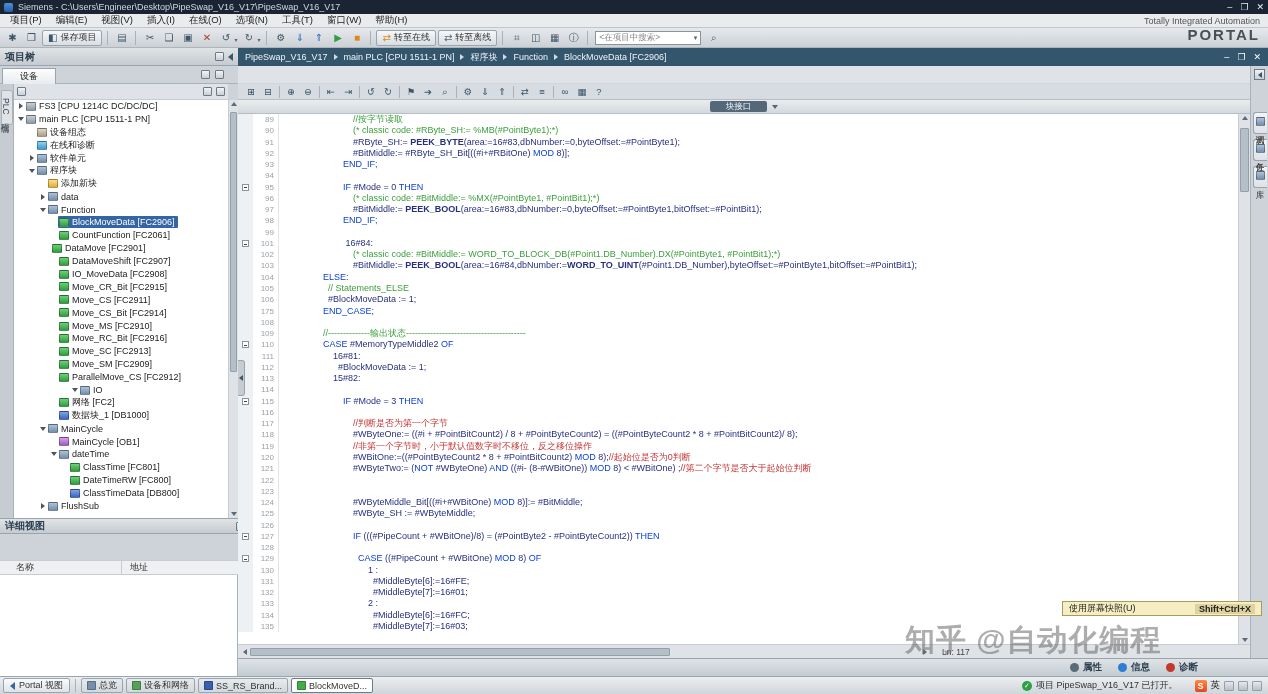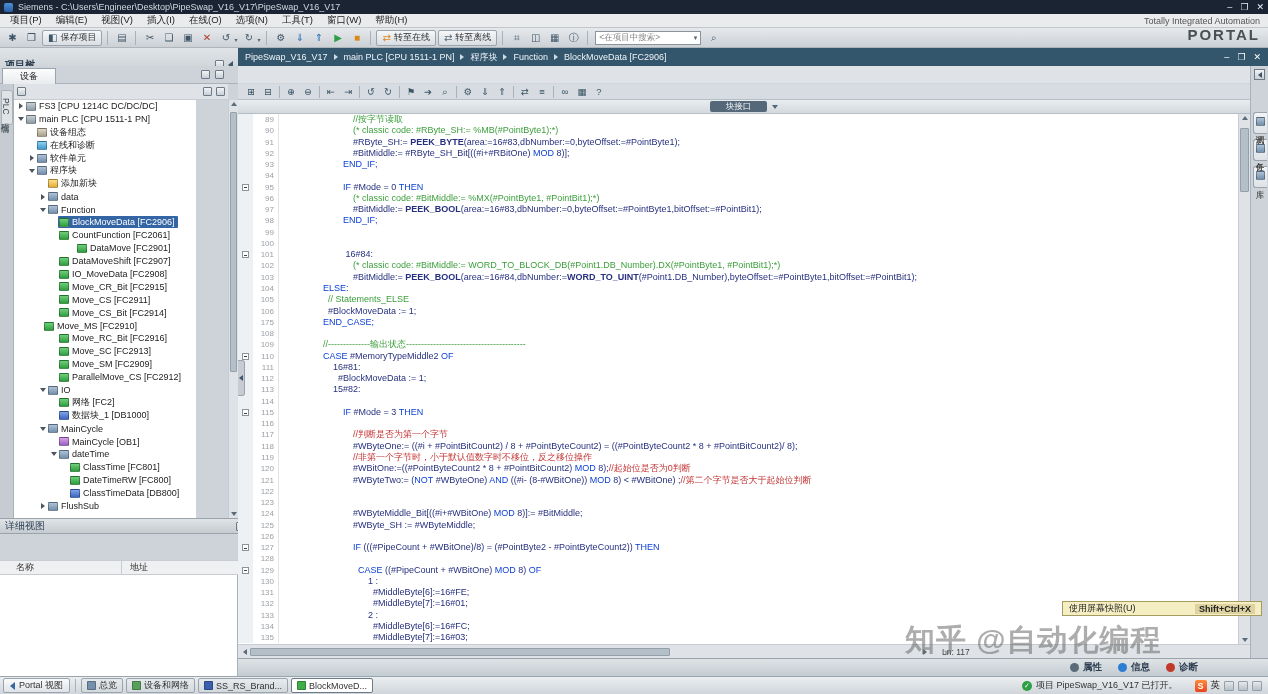--- a/index.html
+++ b/index.html
@@ -23,38 +23,38 @@
   .tb-btn{display:flex;align-items:center;gap:3px;height:16px;border:1px solid #9aa4ac;background:linear-gradient(#f5f7f9,#d9dee2);border-radius:2px;font-size:9px;color:#333;padding:0 5px;white-space:nowrap}
   .tb-g{font-size:10px;color:#3f5668}
   .tb-sep{width:1px;height:14px;background:#aab2b9;margin:0 3px}
   .search-combo{width:106px;height:14px;background:#fff;border:1px solid #8a949c;font-size:8.5px;color:#888;display:flex;align-items:center;justify-content:space-between;padding:0 3px;margin:0 2px;white-space:nowrap;overflow:hidden}
   .search-combo .dd{font-size:7px;color:#55636e}
   .brand{position:absolute;right:8px;top:16px;text-align:right;line-height:1.15;z-index:3}
   .brand1{font-size:9px;color:#555}
   .brand2{font-size:15px;color:#4a4f54;font-weight:bold;letter-spacing:2px}
 
   
-  .pt-header{position:absolute;left:0;top:48px;width:238px;height:34px;background:linear-gradient(#e0e4e7,#c5cbd0);border-bottom:1px solid #9aa4ac;display:flex;align-items:center;padding:0 5px;font-size:10px;font-weight:bold;color:#2c3e50}
+  .pt-header{position:absolute;left:0;top:48px;width:238px;height:18px;background:linear-gradient(#e0e4e7,#c5cbd0);border-bottom:1px solid #9aa4ac;display:flex;align-items:center;padding:0 5px;font-size:10px;font-weight:bold;color:#2c3e50}
   .pt-hicons{margin-left:auto;display:flex;gap:4px;align-items:center}
   .sq-ic{width:9px;height:9px;border:1px solid #6c7a86;background:linear-gradient(#f2f4f6,#c8cfd5);border-radius:1px}
   .tri-l{width:0;height:0;border-right:5px solid #3f5668;border-top:4px solid transparent;border-bottom:4px solid transparent}
   .breadcrumb{position:absolute;left:238px;top:48px;right:0;height:18px;background:#34566d;display:flex;align-items:center;gap:6px;padding:0 7px;color:#eef3f7;font-size:9px;white-space:nowrap}
   .bc-item{cursor:default}
   .bc-sep{width:0;height:0;border-left:4px solid #cfdbe4;border-top:3px solid transparent;border-bottom:3px solid transparent}
   .bc-win{margin-left:auto;display:flex;gap:8px;color:#fff}
 
   
   .devtab-row{position:absolute;left:0;top:66px;width:238px;height:18px;background:#cdd3d8;border-bottom:1px solid #aab2b9}
   .devtab{position:absolute;left:2px;top:2px;width:54px;height:16px;background:linear-gradient(#fdfdfd,#e8ebee);border:1px solid #9aa4ac;border-bottom:none;font-size:9px;color:#222;display:flex;align-items:center;justify-content:center}
   .devtab-icons{position:absolute;right:14px;top:4px;display:flex;gap:5px}
   .tree-toolbar{position:absolute;left:14px;top:84px;width:214px;height:16px;background:#dfe3e7;border-bottom:1px solid #c6ccd1;display:flex;align-items:center;padding:0 3px}
   .tt-right{margin-left:auto;display:flex;gap:4px}
   .left-strip{position:absolute;left:0;top:84px;width:14px;height:434px;background:#c6ccd1;border-right:1px solid #aab2b9}
   .strip-tab{margin:6px auto 0 auto;writing-mode:vertical-rl;text-orientation:mixed;font-size:8.5px;color:#3f4a54;background:#dfe3e6;border:1px solid #aab2b9;border-radius:0 3px 3px 0;padding:7px 0;width:12px;display:block;text-align:center}
-  .tree{position:absolute;left:14px;top:100px;width:182px;height:418px;background:#fff;overflow:hidden}
+  .tree{position:absolute;left:14px;top:100px;width:214px;height:418px;background:#fff;overflow:hidden}
   .trow{height:12.9px;display:flex;align-items:center;white-space:nowrap}
   .tw{width:9px;flex:none;display:flex;justify-content:center}
   .exp-c{width:0;height:0;border-left:4px solid #4a5560;border-top:3px solid transparent;border-bottom:3px solid transparent}
   .exp-o{width:0;height:0;border-top:4px solid #4a5560;border-left:3px solid transparent;border-right:3px solid transparent}
   .tin{display:flex;align-items:center;height:12px;padding:0 3px 0 1px;border-radius:1px}
   .trow.sel .tin{background:#3465a4}
   .trow.sel .tlabel{color:#fff}
   .ticon{width:10px;height:9px;border-radius:1px;border:1px solid rgba(0,0,0,.3);margin-right:3px;flex:none}
   .tlabel{font-size:9px;color:#222}
   .ic-plc{background:linear-gradient(#c6d0d6,#8d9ca6)}
@@ -62,21 +62,21 @@
   .ic-diag{background:linear-gradient(#8fd0f0,#3d9ad0)}
   .ic-folder{background:linear-gradient(#aec2d6,#7490ad)}
   .ic-add{background:linear-gradient(#ffe08a,#e0ad35)}
   .ic-fc{background:linear-gradient(#6fcf7a,#2f9e3f)}
   .ic-db{background:linear-gradient(#7fa3e8,#3c66c2)}
   .ic-ob{background:linear-gradient(#d9a0e8,#9a5ec2)}
   .tree-scroll{position:absolute;left:228px;top:100px;width:10px;height:418px;background:#dfe3e7;border-left:1px solid #c6ccd1}
   .scroll-thumb{position:absolute;left:1px;right:1px;background:#b4bfc7;border:1px solid #93a0aa;border-radius:1px}
   .arr-u{width:0;height:0;border-bottom:4px solid #5a6b7a;border-left:3px solid transparent;border-right:3px solid transparent;margin:2px auto}
   .arr-d{width:0;height:0;border-top:4px solid #5a6b7a;border-left:3px solid transparent;border-right:3px solid transparent;margin:2px auto}
-  .details-bar{position:absolute;left:0;top:518px;width:250px;height:16px;background:linear-gradient(#e0e4e7,#c5cbd0);border-top:1px solid #9aa4ac;border-bottom:1px solid #9aa4ac;display:flex;align-items:center;padding:0 5px;font-size:10px;font-weight:normal;color:#2c3e50}
+  .details-bar{position:absolute;left:0;top:518px;width:250px;height:16px;background:linear-gradient(#e0e4e7,#c5cbd0);border-top:1px solid #9aa4ac;border-bottom:1px solid #9aa4ac;display:flex;align-items:center;padding:0 5px;font-size:10px;font-weight:bold;color:#2c3e50}
   .details-mid{position:absolute;left:0;top:534px;width:238px;height:26px;background:#cdd3d8}
   .details-head{position:absolute;left:0;top:560px;width:238px;height:15px;background:#eef0f2;border-top:1px solid #c6ccd1;border-bottom:1px solid #c6ccd1;display:flex;align-items:center;font-size:9px;color:#333}
   .dh1{width:122px;padding-left:16px;border-right:1px solid #c6ccd1;height:100%;display:flex;align-items:center}
   .dh2{padding-left:8px}
   .details-body{position:absolute;left:0;top:575px;width:238px;height:101px;background:#fff;border-right:1px solid #aab2b9}
 
   
   .ed-top{position:absolute;left:238px;top:66px;right:18px;height:18px;background:#dfe3e7;border-bottom:1px solid #cfd5da}
   .ed-toolbar{position:absolute;left:238px;top:84px;right:18px;height:16px;background:#d6dce1;border-bottom:1px solid #b6bec5;display:flex;align-items:center;padding-left:5px;gap:1px}
   .et-icon{width:16px;height:14px;font-size:9.5px;color:#3f5668;display:flex;align-items:center;justify-content:center;border-radius:2px}
@@ -348,21 +348,21 @@
         <span class="tlabel">BlockMoveData [FC2906]</span>
       </span>
     </div>
     <div class="trow" style="padding-left: 35px;">
       <span class="tw"></span>
       <span class="tin">
         <span class="ticon ic-fc"></span>
         <span class="tlabel">CountFunction [FC2061]</span>
       </span>
     </div>
-    <div class="trow" style="padding-left: 53px;">
+    <div class="trow" style="padding-left: 28px;">
       <span class="tw"></span>
       <span class="tin">
         <span class="ticon ic-fc"></span>
         <span class="tlabel">DataMove [FC2901]</span>
       </span>
     </div>
     <div class="trow" style="padding-left: 35px;">
       <span class="tw"></span>
       <span class="tin">
         <span class="ticon ic-fc"></span>
@@ -390,21 +390,21 @@
         <span class="tlabel">Move_CS [FC2911]</span>
       </span>
     </div>
     <div class="trow" style="padding-left: 35px;">
       <span class="tw"></span>
       <span class="tin">
         <span class="ticon ic-fc"></span>
         <span class="tlabel">Move_CS_Bit [FC2914]</span>
       </span>
     </div>
-    <div class="trow" style="padding-left: 20px; align-items: flex-end;">
+    <div class="trow" style="padding-left: 35px; align-items: flex-end;">
       <span class="tw"></span>
       <span class="tin">
         <span class="ticon ic-fc"></span>
         <span class="tlabel">Move_MS [FC2910]</span>
       </span>
     </div>
     <div class="trow" style="padding-left: 35px;">
       <span class="tw"></span>
       <span class="tin">
         <span class="ticon ic-fc"></span>
@@ -425,21 +425,21 @@
         <span class="tlabel">Move_SM [FC2909]</span>
       </span>
     </div>
     <div class="trow" style="padding-left: 35px;">
       <span class="tw"></span>
       <span class="tin">
         <span class="ticon ic-fc"></span>
         <span class="tlabel">ParallelMove_CS [FC2912]</span>
       </span>
     </div>
-    <div class="trow" style="padding-left: 24px;">
+    <div class="trow" style="padding-left: 24px; margin-left: 32px;">
       <span class="tw">
         <span class="exp-o"></span>
       </span>
       <span class="tin">
         <span class="ticon ic-folder"></span>
         <span class="tlabel">IO</span>
       </span>
     </div>
     <div class="trow" style="padding-left: 35px;">
       <span class="tw"></span>
@@ -620,25 +620,20 @@
         <span class="fold"></span>
         <span class="num">98</span>
         <span class="txt">                        <span class="s-k">END_IF;</span></span>
       </div>
       <div class="cl">
         <span class="fold"></span>
         <span class="num">99</span>
         <span class="txt"></span>
       </div>
       <div class="cl">
-        <span class="fold"></span>
-        <span class="num">100</span>
-        <span class="txt"></span>
-      </div>
-      <div class="cl">
         <span class="fold">
           <span class="foldbox"></span>
         </span>
         <span class="num">101</span>
         <span class="txt">                         <span class="s-p">16#84:</span></span>
       </div>
       <div class="cl">
         <span class="fold"></span>
         <span class="num">102</span>
         <span class="txt">                            <span class="s-c">(* classic code: #BitMiddle:= WORD_TO_BLOCK_DB(#Point1.DB_Number).DX(#PointByte1, #PointBit1);*)</span></span>

